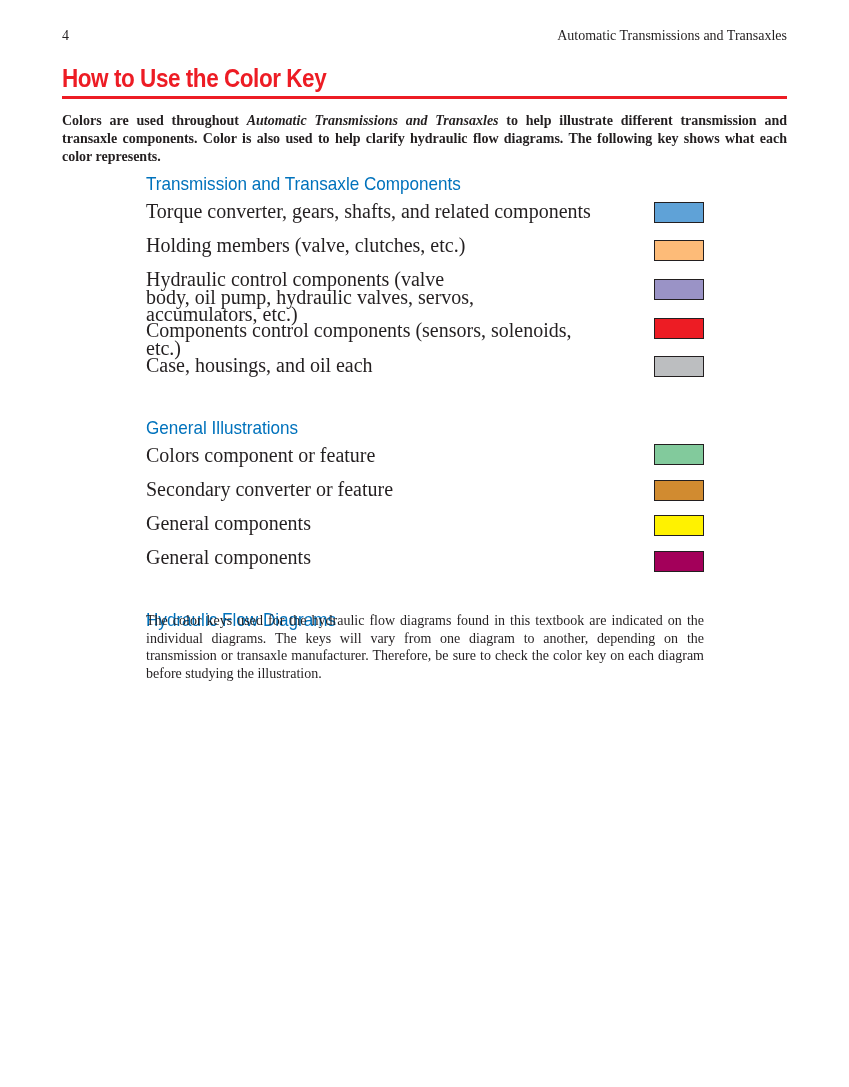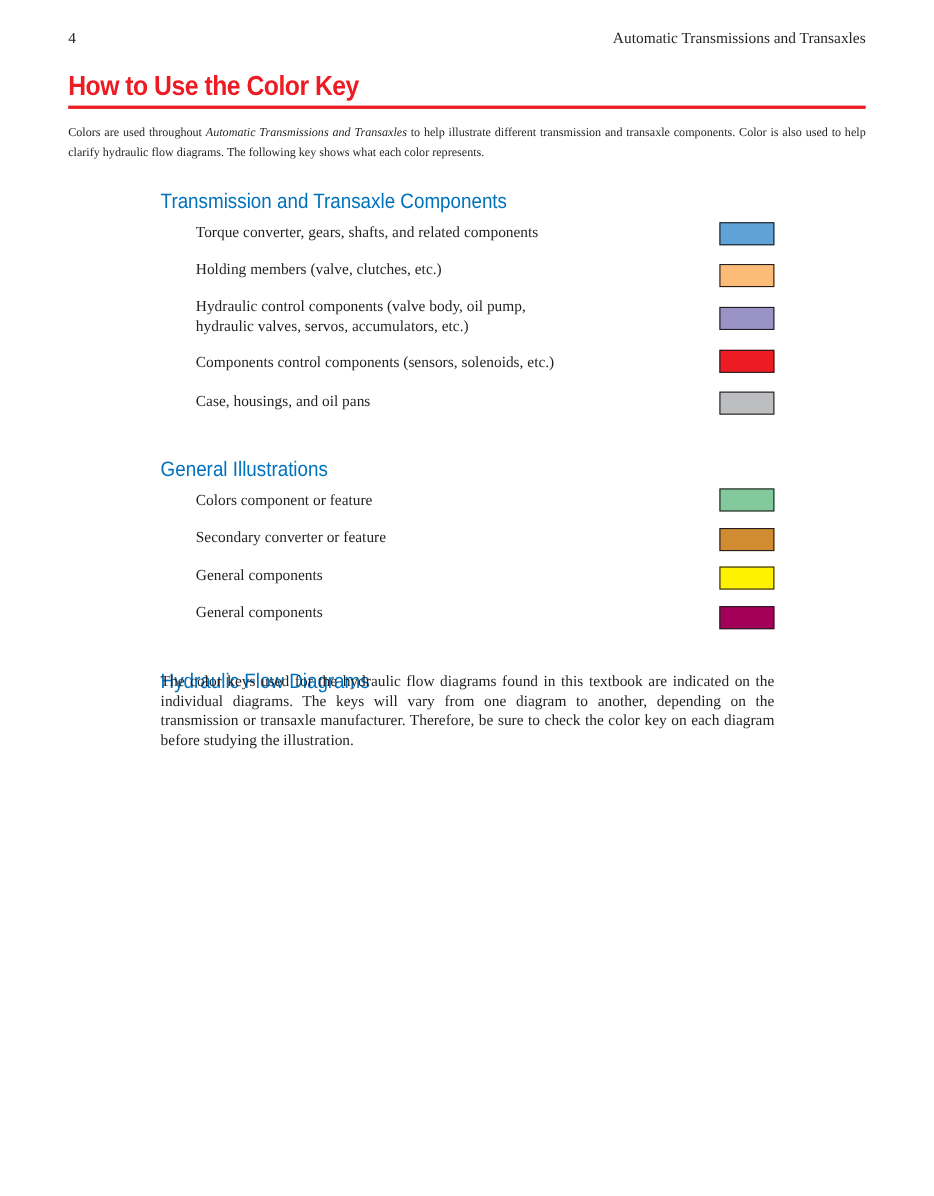--- a/index.html
+++ b/index.html
@@ -5,25 +5,25 @@
   html, body { margin:0; padding:0; background:#ffffff; }
   body { width:849px; height:1087px; position:relative; overflow:hidden;
          font-family:"Liberation Serif","DejaVu Serif",serif; color:#231f20; }
   .page-num { position:absolute; left:62px; top:28px; font-size:14px; }
   .running-head { position:absolute; right:62px; top:28px; font-size:14px; }
   .title { position:absolute; left:62px; top:64px; margin:0;
            font-family:"Liberation Sans","DejaVu Sans",sans-serif; font-weight:bold;
            font-size:25px; color:#ed1c24; letter-spacing:-0.5px; transform:scaleX(0.9); transform-origin:left; }
   .rule { position:absolute; left:62px; top:96px; width:725px; height:3px; background:#ed1c24; }
   .intro { position:absolute; left:62px; top:112px; width:725px; margin:0;
-           font-size:11px; line-height:18px; text-align:justify; }
+           font-size:14px; line-height:18px; text-align:justify;font-weight:bold; }
   .section-head { position:absolute; left:146px; margin:0;
            font-family:"Liberation Sans","DejaVu Sans",sans-serif; font-weight:normal;
            font-size:19px; color:#0072bc; transform:scaleX(0.9); transform-origin:left; }
-  .item-label { position:absolute; left:146px; font-size:14px; line-height:17.5px; width:460px;margin-left:32px; }
+  .item-label { position:absolute; left:146px; font-size:20px; line-height:17.5px; width:460px; }
   .swatch { position:absolute; left:654px; width:48px; height:19px; border:1px solid #231f20; }
   .hf-text { position:absolute; left:146px; top:612px; width:558px; margin:0;
              font-size:14px; line-height:17.7px; text-align:justify; }
 </style>
 </head>
 <body>
 
 <div class="page-num">4</div>
 <div class="running-head">Automatic Transmissions and Transaxles</div>
 
@@ -39,21 +39,21 @@
 
 <div class="item-label" style="top:237px">Holding members (valve, clutches, etc.)</div>
 <div class="swatch" style="top: 240px; background: rgb(253, 187, 120);"></div>
 
 <div class="item-label" style="top:271px; width:330px">Hydraulic control components (valve body, oil pump, hydraulic valves, servos, accumulators, etc.)</div>
 <div class="swatch" style="top: 279px; background: rgb(154, 147, 198);"></div>
 
 <div class="item-label" style="top:322px">Components control components (sensors, solenoids, etc.)</div>
 <div class="swatch" style="top: 318px; background: rgb(237, 28, 36);"></div>
 
-<div class="item-label" style="top:357px">Case, housings, and oil pans</div>
+<div class="item-label" style="top:357px">Case, housings, and oil each</div>
 <div class="swatch" style="top: 356px; background: rgb(188, 190, 192);"></div>
 
 <h2 class="section-head" style="top:417px">General Illustrations</h2>
 
 <div class="item-label" style="top:447px">Colors component or feature</div>
 <div class="swatch" style="top: 444px; background: rgb(130, 202, 156);"></div>
 
 <div class="item-label" style="top:481px">Secondary converter or feature</div>
 <div class="swatch" style="top: 480px; background: rgb(209, 139, 48);"></div>
 

